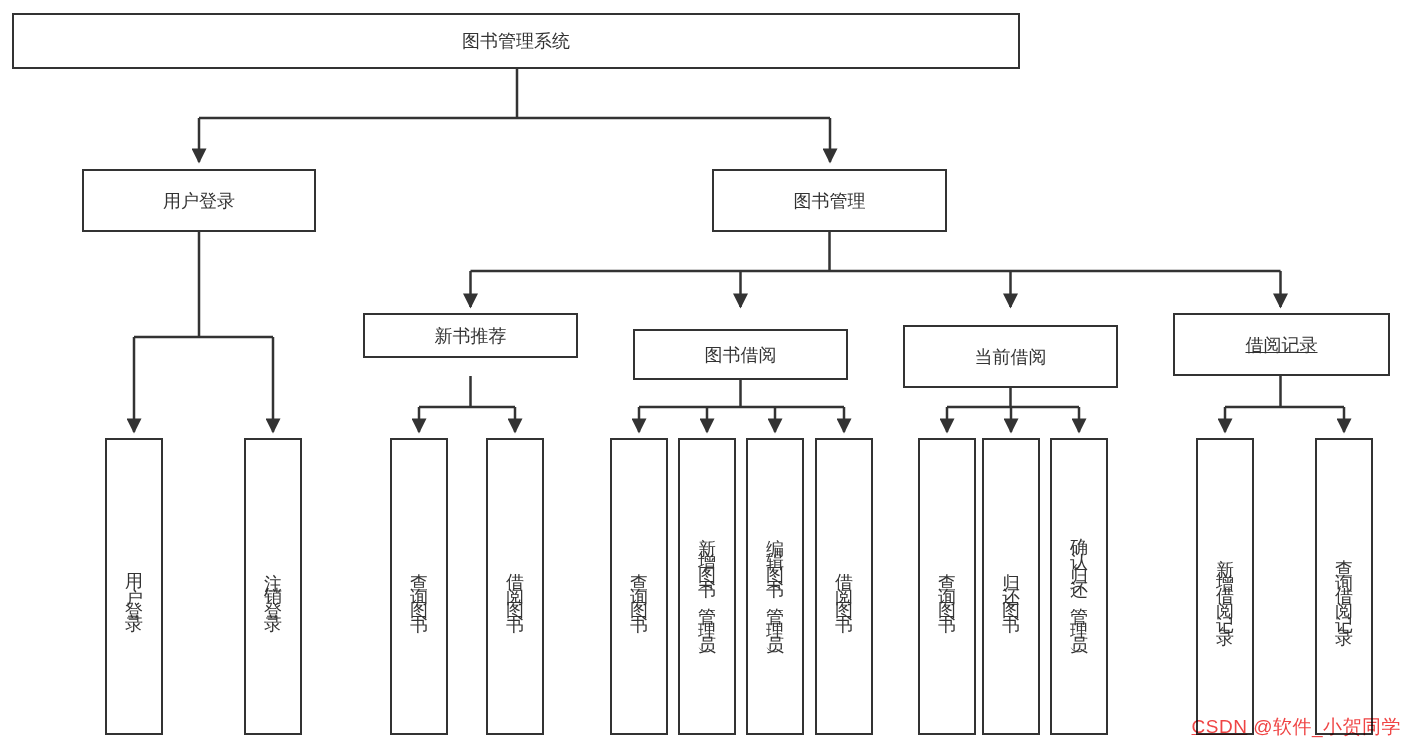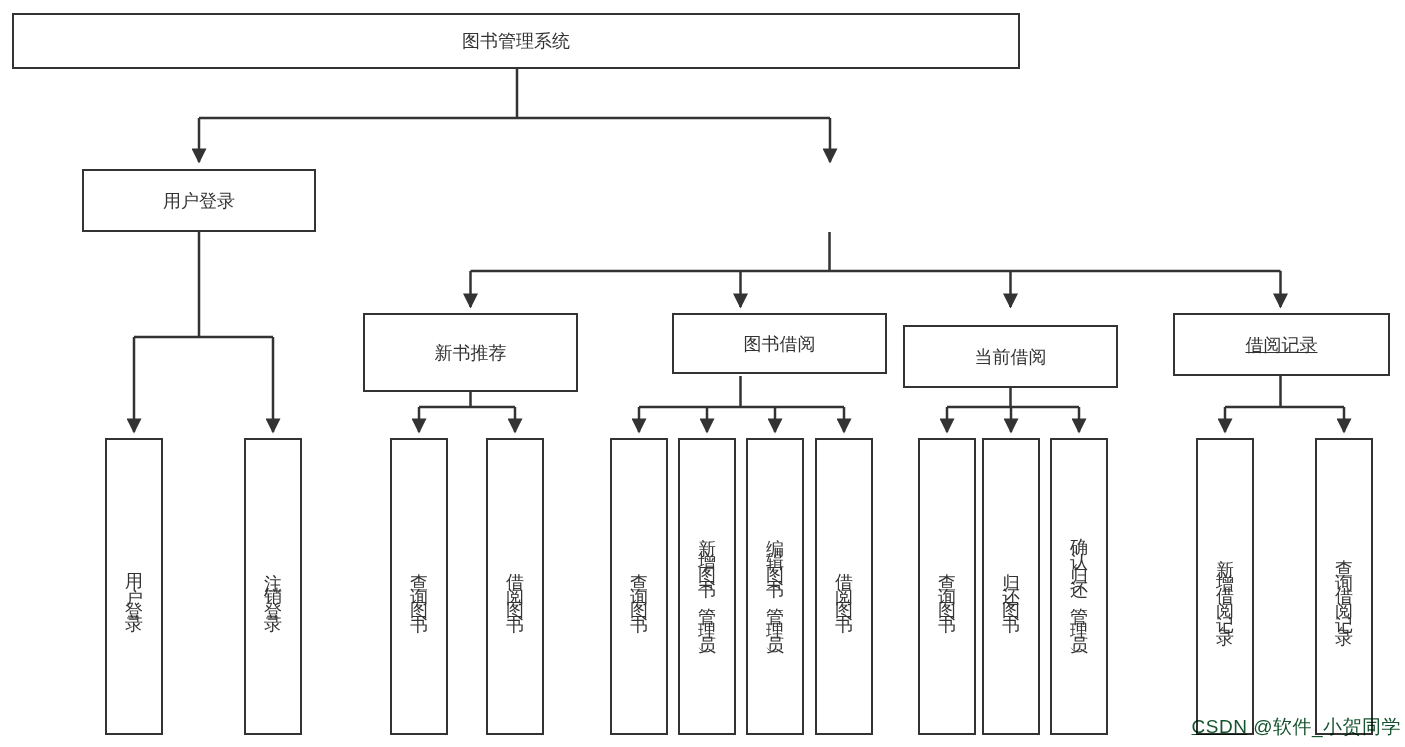--- a/index.html
+++ b/index.html
@@ -18,22 +18,22 @@
     background:#ffffff;
     border:2.5px solid #333333;
     display:flex;align-items:center;justify-content:center;
     font-size:18px;color:#333333;
     z-index:2;
   }
   
   .n-root {left:12px;  top:13px;  width:1008px;height:56px;}
   .n-l2a  {left:82px;  top:169px; width:234px; height:63px;}
   .n-l2b  {left:712px; top:169px; width:235px; height:63px;}
-  .n-l3a  {left:363px; top:313px; width:215px; height:79px;}
-  .n-l3b  {left:633px; top:313px; width:215px; height:61px;margin-left:39px;}
+  .n-l3a  {left:363px; top:313px; width:215px; height:45px;}
+  .n-l3b  {left:633px; top:329px; width:215px; height:51px;}
   .n-l3c  {left:903px; top:313px; width:215px; height:63px;margin-top:12px;}
   .n-l3d  {left:1173px;top:313px; width:217px; height:63px;text-decoration:underline;}
   
   .leaf{top:438px;width:58px;height:297px;}
   .leaf .vtxt{
     writing-mode:vertical-rl;
     text-orientation:mixed;
     letter-spacing:14px;
     line-height:1;
     white-space:nowrap;
@@ -48,21 +48,21 @@
   .lf8 {left:815px;}
   .lf9 {left:918px;}
   .lf10{left:982px;}
   .lf11{left:1050px;}
   .lf12{left:1196px;}
   .lf13{left:1315px;}
   .watermark{
     position:absolute;
     right:4px;top:714px;
     font-size:19px;
-    color:#14532d;
+    color:#ef4444;
     z-index:5;
     mix-blend-mode:multiply;
     letter-spacing:0.5px;
     white-space:nowrap;
   }
   .watermark .brand{text-decoration:underline;}
 </style>
 </head>
 <body>
 
@@ -107,20 +107,21 @@
 
       <path d="M1280.5,376 V407 M1225,407 H1344"></path>
       <path d="M1225,407 V432" marker-end="url(#arrow)"></path>
       <path d="M1344,407 V432" marker-end="url(#arrow)"></path>
     </g>
   </svg>
 
   <div class="node n-root">图书管理系统</div>
 
   <div class="node n-l2a">用户登录</div>
+  <div class="node n-l2b">图书管理</div>
 
   <div class="node n-l3a">新书推荐</div>
   <div class="node n-l3b">图书借阅</div>
   <div class="node n-l3c">当前借阅</div>
   <div class="node n-l3d">借阅记录</div>
 
   <div class="node leaf lf1">
     <span class="vtxt">用户登录</span>
   </div>
   <div class="node leaf lf2">

